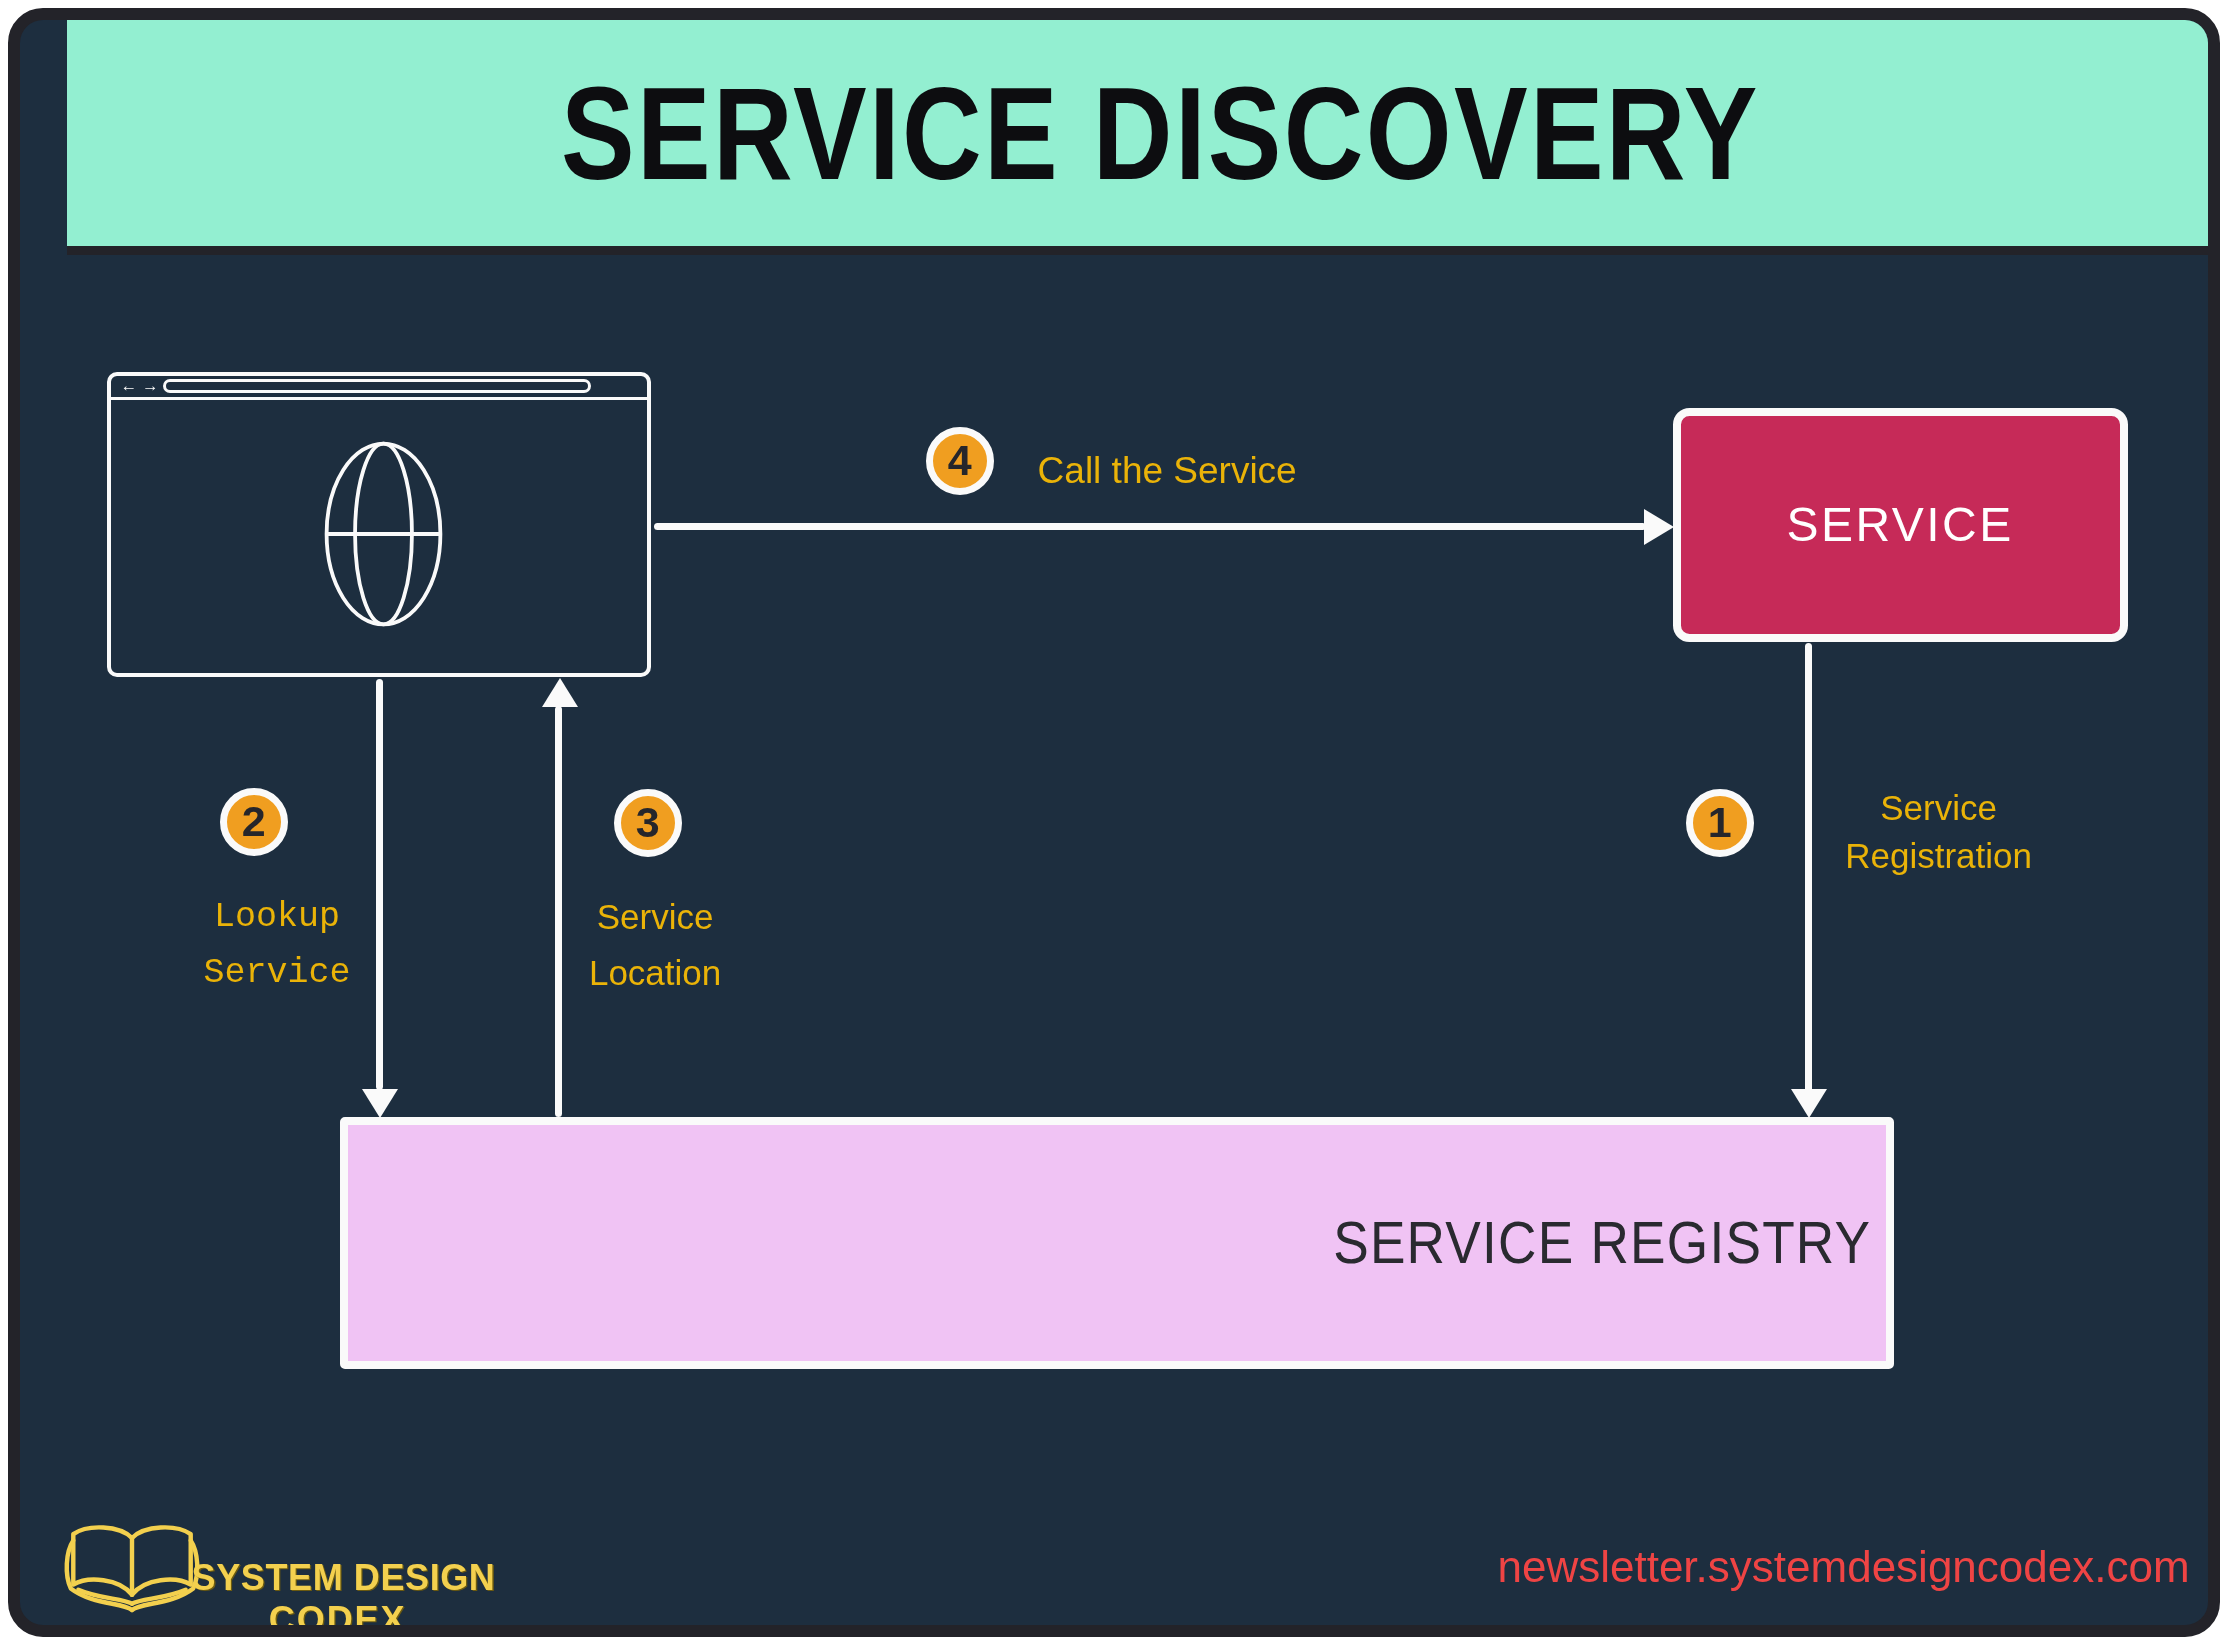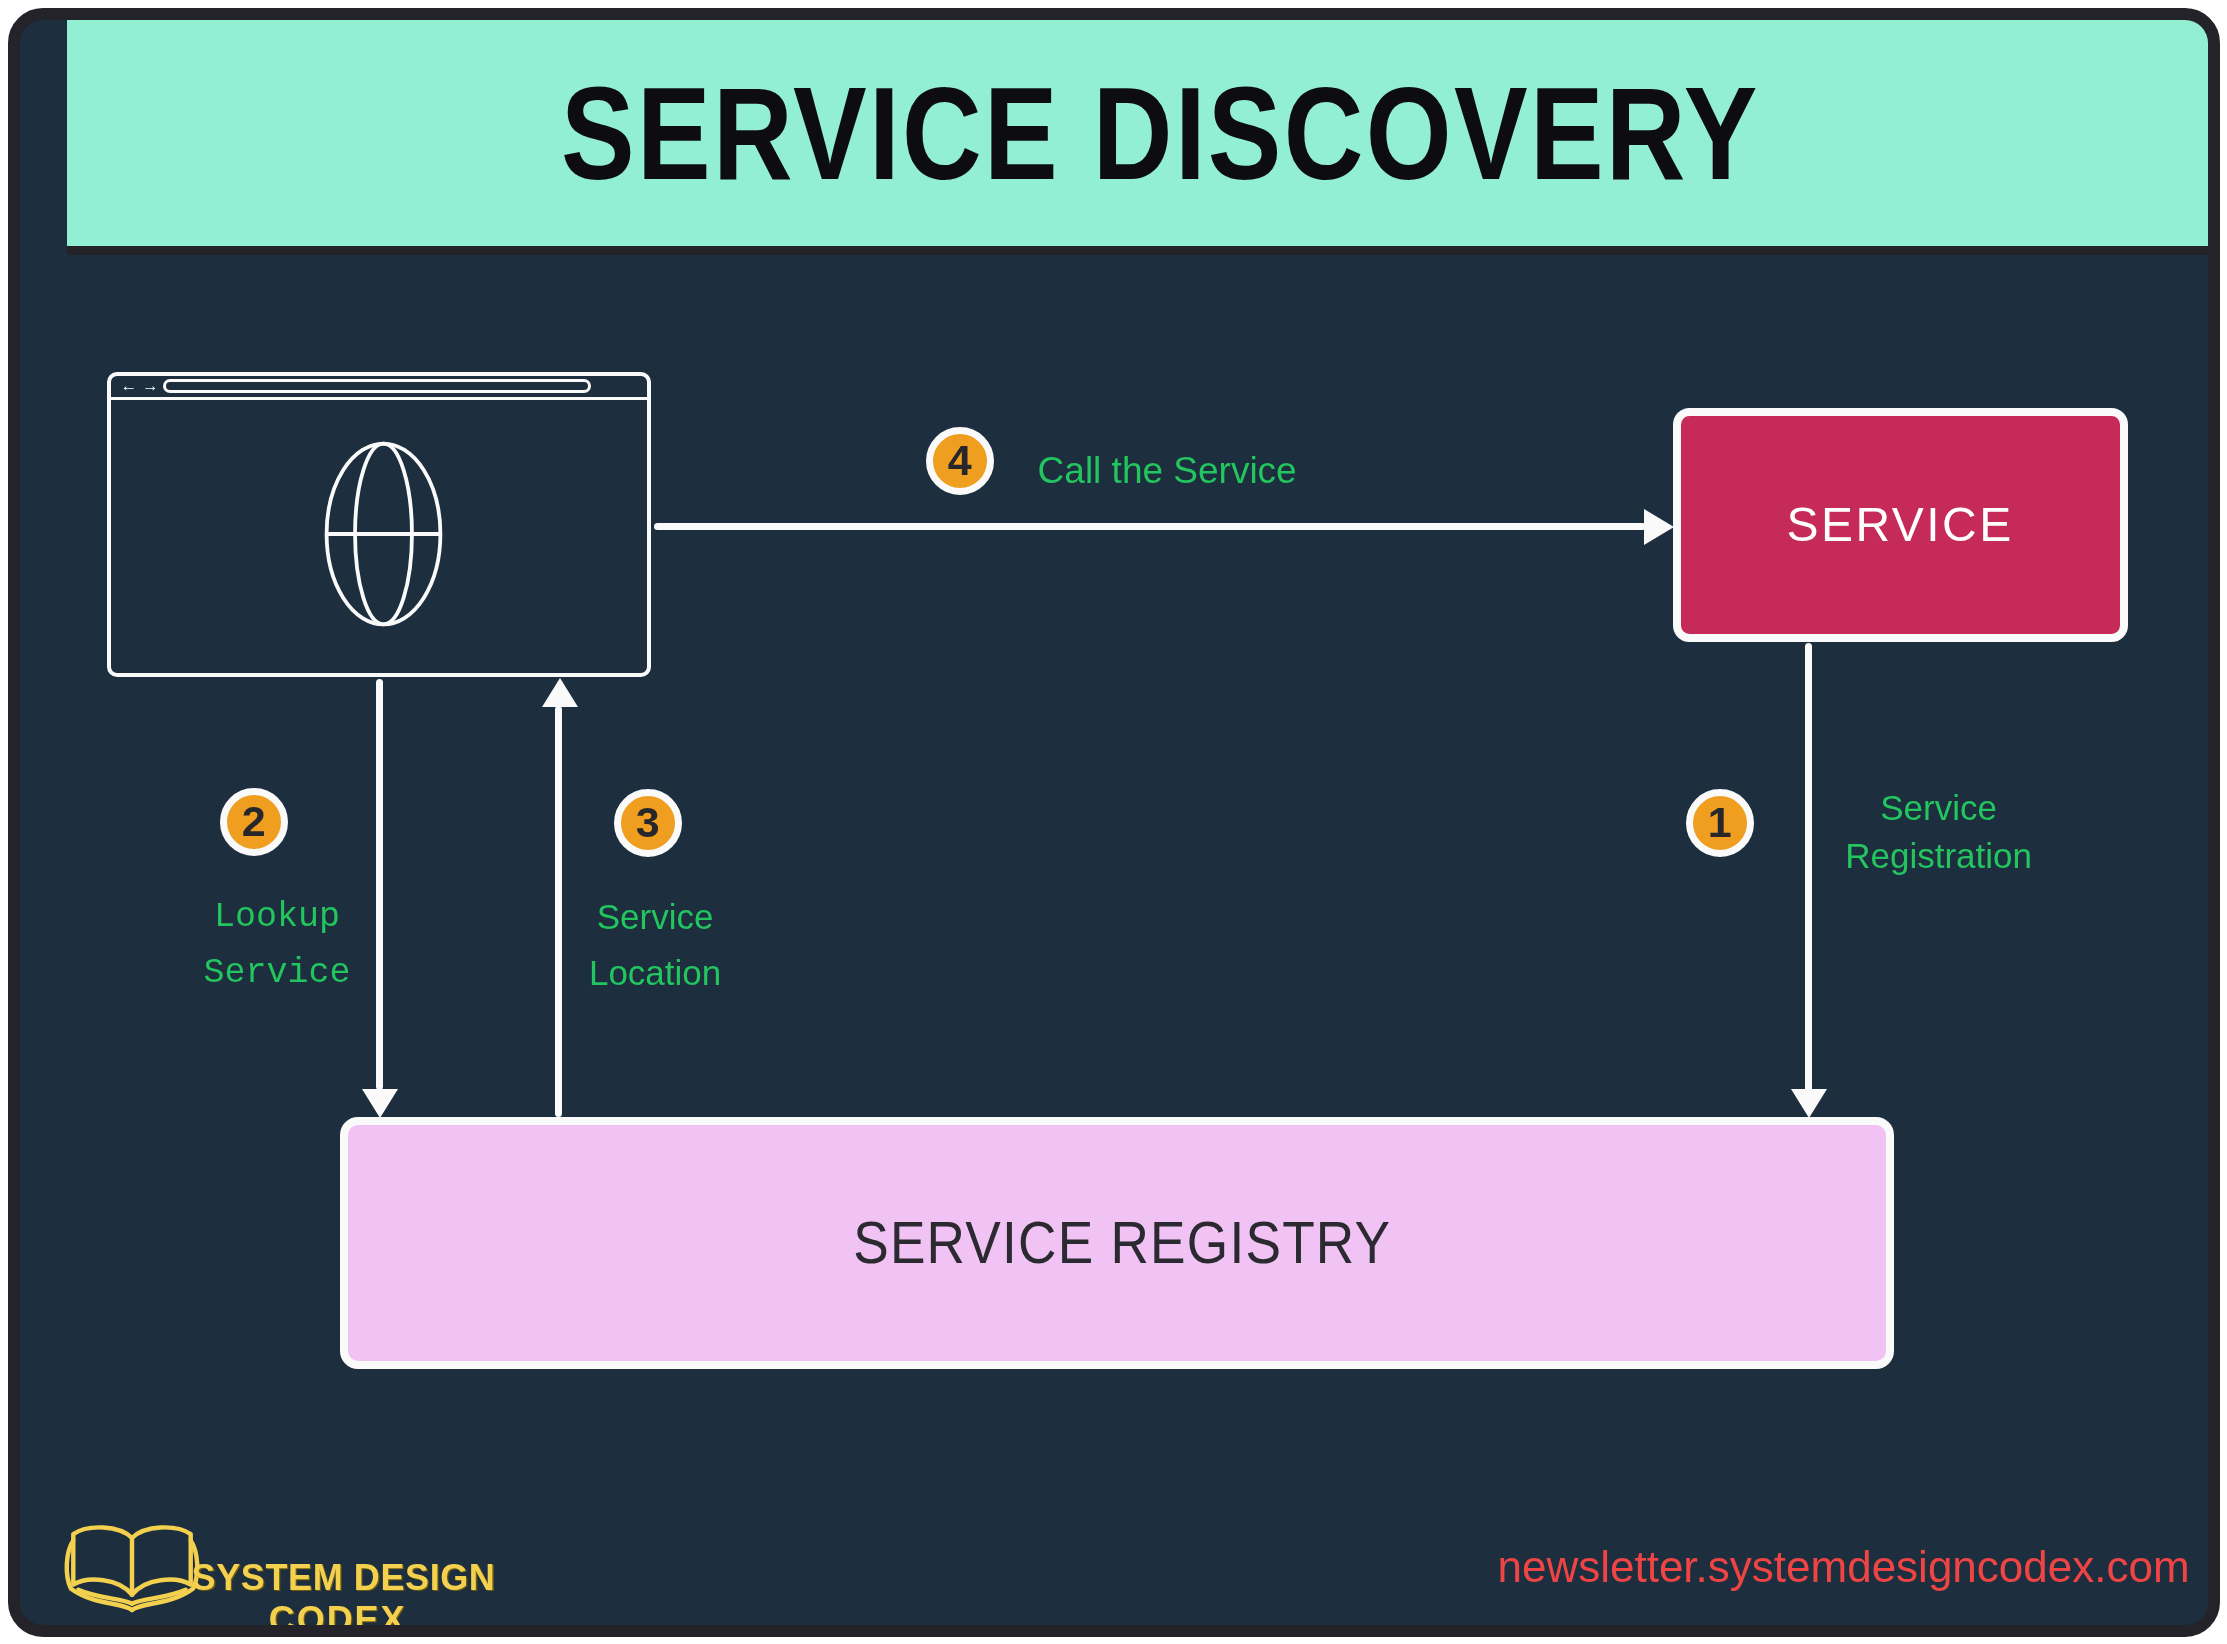--- a/index.html
+++ b/index.html
@@ -52,22 +52,22 @@
   .service-box {
     position:absolute; left:1653px; top:388px; width:455px; height:234px;
     background:#c62a58; border:8.2px solid #fafafa; border-radius:16.5px;
     display:flex; align-items:center; justify-content:center;
   }
   .service-box .box-label {
     color:#ffffff; font-size:48px; letter-spacing:2.5px;
   }
   .registry-box {
     position:absolute; left:320px; top:1097px; width:1554px; height:252px;
-    background:#f0c3f4; border:8.2px solid #fafafa; border-radius:18px;
-    display:flex; align-items:center; justify-content:center;padding-left:12px;
+    background:#f0c3f4; border:8.2px solid #fafafa; border-radius:5px;
+    display:flex; align-items:center; justify-content:flex-end;padding-left:12px;
   }
   .registry-box .box-label {
     color:#2a2a30; font-size:56px; letter-spacing:1.3px; transform:scale(0.95,1.05);
   }
 
   
   .shaft-h { position:absolute; height:7.6px; background:#fafafa; border-radius:3.8px; }
   .shaft-v { position:absolute; width:7.6px;  background:#fafafa; border-radius:3.8px; }
   .head { position:absolute; width:0; height:0; }
   .head-right { border-top:18px solid transparent; border-bottom:18px solid transparent; border-left:30px solid #fafafa; }
@@ -89,21 +89,21 @@
     background:#f09e20; border:7.6px solid #fafafa;
     display:flex; align-items:center; justify-content:center;
     color:#26262b; font-size:43px; font-weight:bold;
   }
   #badge-4 { left:906px; top:407px; }
   #badge-2 { left:200px;  top:768px; }
   #badge-3 { left:594px;  top:769px; }
   #badge-1 { left:1666px; top:769px; }
 
   
-  .step-label { position:absolute; color:#22c55e; }
+  .step-label { position:absolute; color:#eab308; }
   #label-call { left:1018px; top:430px; font-size:37px; white-space:nowrap; }
   .label-stack { text-align:center; font-size:35px; line-height:56px; }
   #label-lookup   { left:156px;  top:869px; width:203px;font-family:Liberation Mono, monospace; }
   #label-location { left:534px;  top:869px; width:203px; }
   #label-registration { left:1786px; top:764px; width:266px; line-height:48px; }
 
   
   .brand {
     position:absolute; left:172px; top:1513px; width:292px;
     color:#f3d04e; font-weight:bold; text-align:center;

